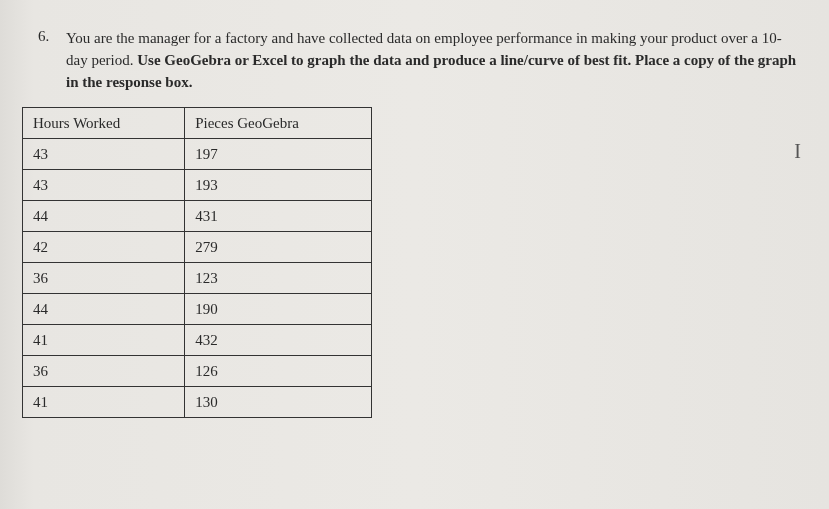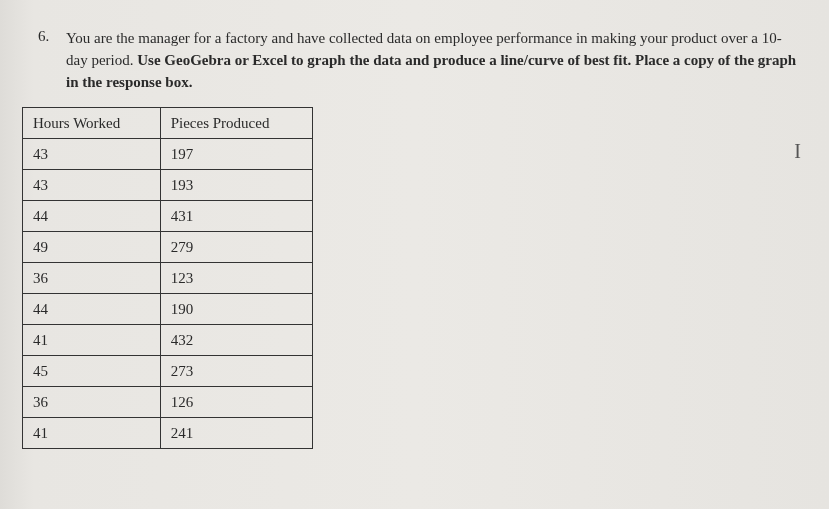--- a/index.html
+++ b/index.html
@@ -34,21 +34,21 @@
   .qtext {
     font-size: 15px;
     line-height: 1.45;
   }
   .bold {
     font-weight: bold;
   }
   table {
     border-collapse: collapse;
     margin-left: 0;
-    width: 291px;
+    width: 350px;
     font-size: 15px;
   }
   th, td {
     border: 1px solid #333;
     padding: 6px 10px;
     text-align: left;
     height: 18px;
     background: transparent;
   }
   th {
@@ -72,62 +72,58 @@
     <span class="qnum">6.</span>
     <span class="qtext">
       <span>You are the manager for a factory and have collected data on employee performance in making your product over a 10-day period. </span><span class="bold">Use GeoGebra or Excel to graph the data and produce a line/curve of best fit. Place a copy of the graph in the response box.</span>
     </span>
   </div>
 
   <table>
     <thead>
       <tr>
         <th>Hours Worked</th>
-        <th>Pieces Produced</th>
+        <th>Pieces GeoGebra</th>
       </tr>
     </thead>
     <tbody>
       <tr>
           <td>43</td>
           <td>197</td>
         </tr>
       <tr>
           <td>43</td>
           <td>193</td>
         </tr>
       <tr>
           <td>44</td>
           <td>431</td>
         </tr>
       <tr>
-          <td>49</td>
+          <td>42</td>
           <td>279</td>
         </tr>
       <tr>
           <td>36</td>
           <td>123</td>
         </tr>
       <tr>
           <td>44</td>
           <td>190</td>
         </tr>
       <tr>
           <td>41</td>
           <td>432</td>
         </tr>
       <tr>
-          <td>45</td>
-          <td>273</td>
-        </tr>
-      <tr>
           <td>36</td>
           <td>126</td>
         </tr>
       <tr>
           <td>41</td>
-          <td>241</td>
+          <td>130</td>
         </tr>
     </tbody>
   </table>
 
   <span class="cursor-mark">I</span>
 
 </div>
 
 </body></html>

